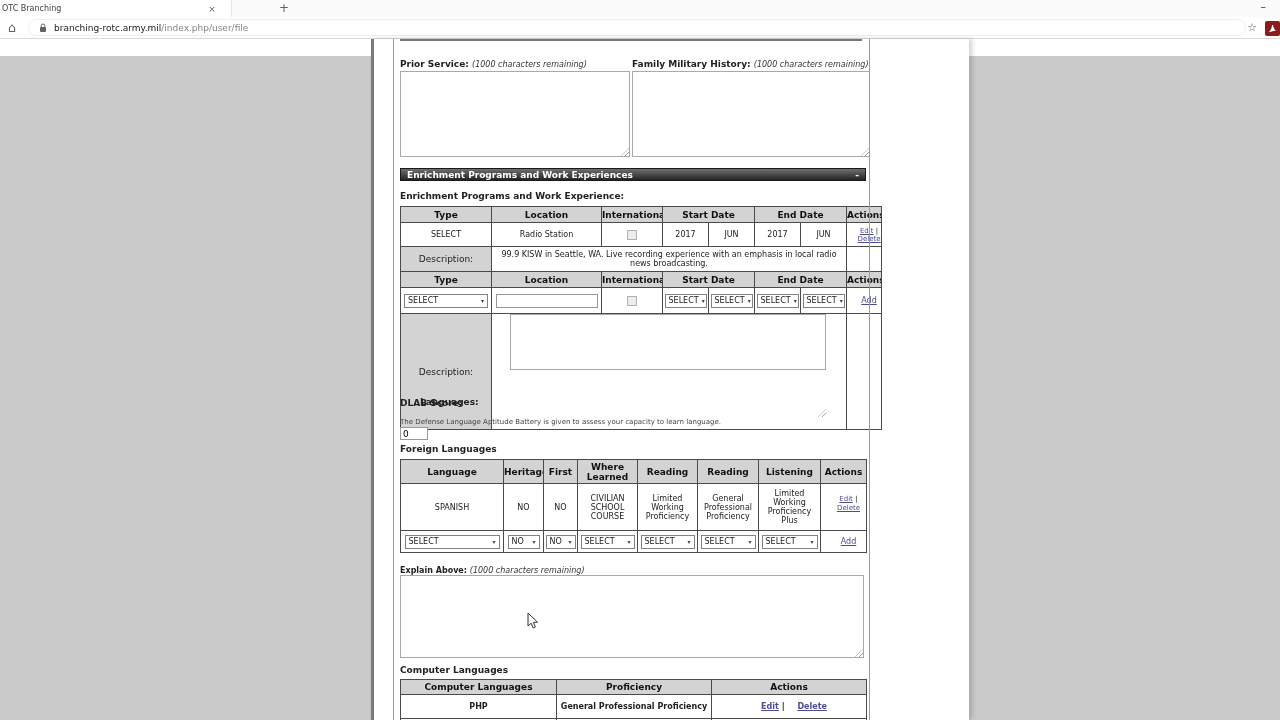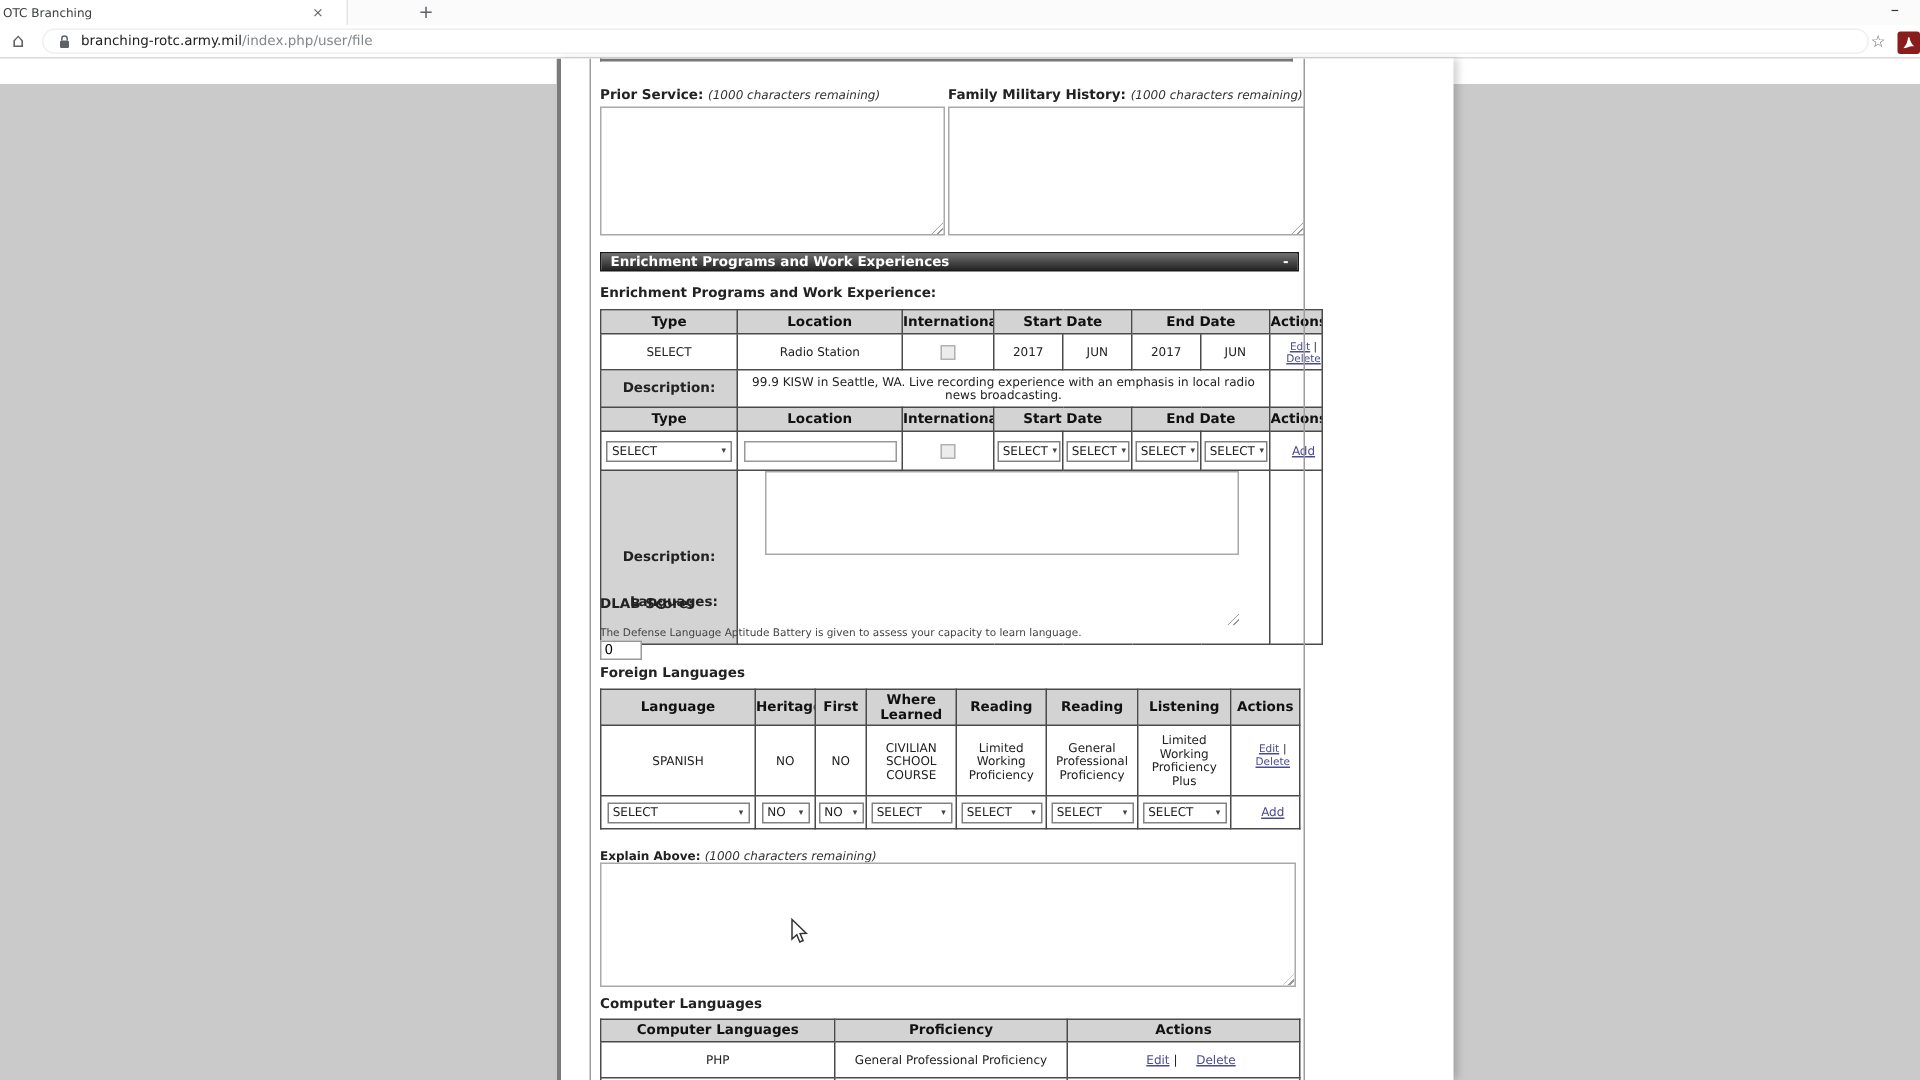--- a/index.html
+++ b/index.html
@@ -50,21 +50,21 @@
 
   .secbar { position:absolute; left:29px; top:129px; width:466px; height:13px;
             background:linear-gradient(#6f6f6f,#242424); border:1px solid #1a1a1a;
             color:#fff; font-size:9px; font-weight:bold; display:flex; align-items:center;
             justify-content:space-between; padding:0 6px; }
 
   table { border-collapse:collapse; table-layout:fixed; position:absolute; background:#fff; }
   td,th { border:1px solid #4a4a4a; overflow:hidden; }
   th { background:#d3d3d3; font-size:9px; font-weight:bold; color:#111; text-align:center; }
   td { font-size:8px; color:#222; text-align:center; vertical-align:middle; }
-  td.gray { background:#d3d3d3; font-weight:bold; font-size:9px; }
+  td.gray { background:#d3d3d3; font-weight:normal; font-size:9px; }
 
   a.lnk { color:#4b4b91; text-decoration:underline; font-size:8px; cursor:pointer;margin-left:10px; }
 
   .cb { display:inline-block; width:10px; height:10px; border:1px solid #b2b2b2; background:#ececec;
         vertical-align:middle; }
 
   .fsel { display:inline-flex; align-items:center; justify-content:space-between;
           border:1px solid #828282; background:#fff; height:14px; padding:0 3px;
           font-size:8px; color:#222; vertical-align:middle; }
   .fsel .arr { font-size:6px; color:#444; margin-left:3px; }
@@ -291,21 +291,21 @@
         <col style="width:156px">
         <col style="width:155px">
         <col style="width:155px">
       </colgroup>
     <tbody>
         <tr style="height:15px;">
       <th>Computer Languages</th>
       <th>Proficiency</th>
       <th>Actions</th>
     </tr>
-    <tr style="height:24px;">
+    <tr style="height:24px;font-weight:bold;">
       <td>PHP</td>
       <td>General Professional Proficiency</td>
       <td><a class="lnk">Edit</a> <span>|</span> <a class="lnk">Delete</a></td>
     </tr>
     <tr style="height:20px;">
       <td></td>
           <td></td>
           <td></td>
     </tr>
   </tbody>

